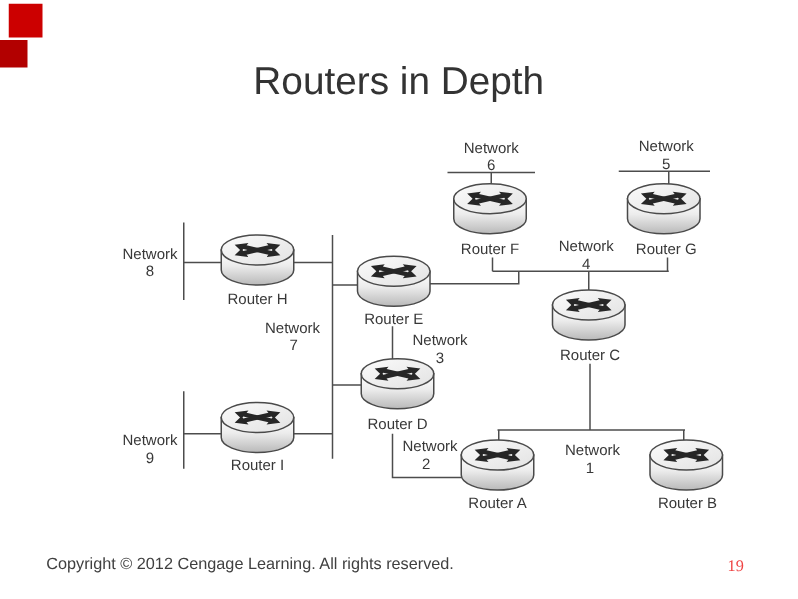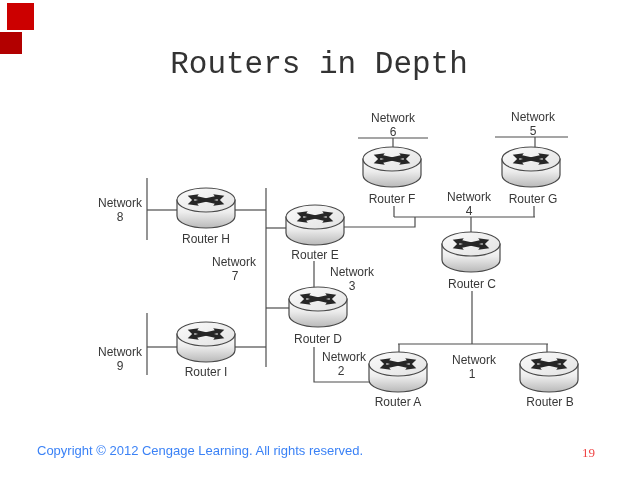--- a/index.html
+++ b/index.html
@@ -5,24 +5,24 @@
   html,body{margin:0;padding:0;background:#ffffff;}
   .slide{
     position:relative;width:638px;height:479px;background:#ffffff;overflow:hidden;
     font-family:"Liberation Sans",sans-serif;
   }
   .accent-sq{position:absolute;}
   .sq-top{left:7px;top:3px;width:27px;height:27px;background:#cc0000;}
   .sq-bottom{left:0px;top:32px;width:22px;height:22px;background:#b20000;}
   .title{
     position:absolute;left:0;top:46px;width:100%;text-align:center;
-    font-size:31px;line-height:37px;color:#333333;white-space:nowrap;font-family:Liberation Mono, monospace;
+    font-size:31px;line-height:37px;color:#333333;white-space:nowrap;
   }
   .footer{
-    position:absolute;left:37px;top:443px;font-size:13px;color:#3b82f6;white-space:nowrap;
+    position:absolute;left:37px;top:443px;font-size:13px;color:#404040;white-space:nowrap;
   }
   .pagenum{
     position:absolute;left:582px;top:445px;font-size:13px;color:#ef4444;
     font-family:"Liberation Serif",serif;
   }
   svg.diagram{position:absolute;left:0;top:0;}
   svg.diagram text{
     font-family:"Liberation Sans",sans-serif;font-size:12px;fill:#383838;
   }
   .lines path{stroke:#4d4d4d;stroke-width:1.2;fill:none;}

